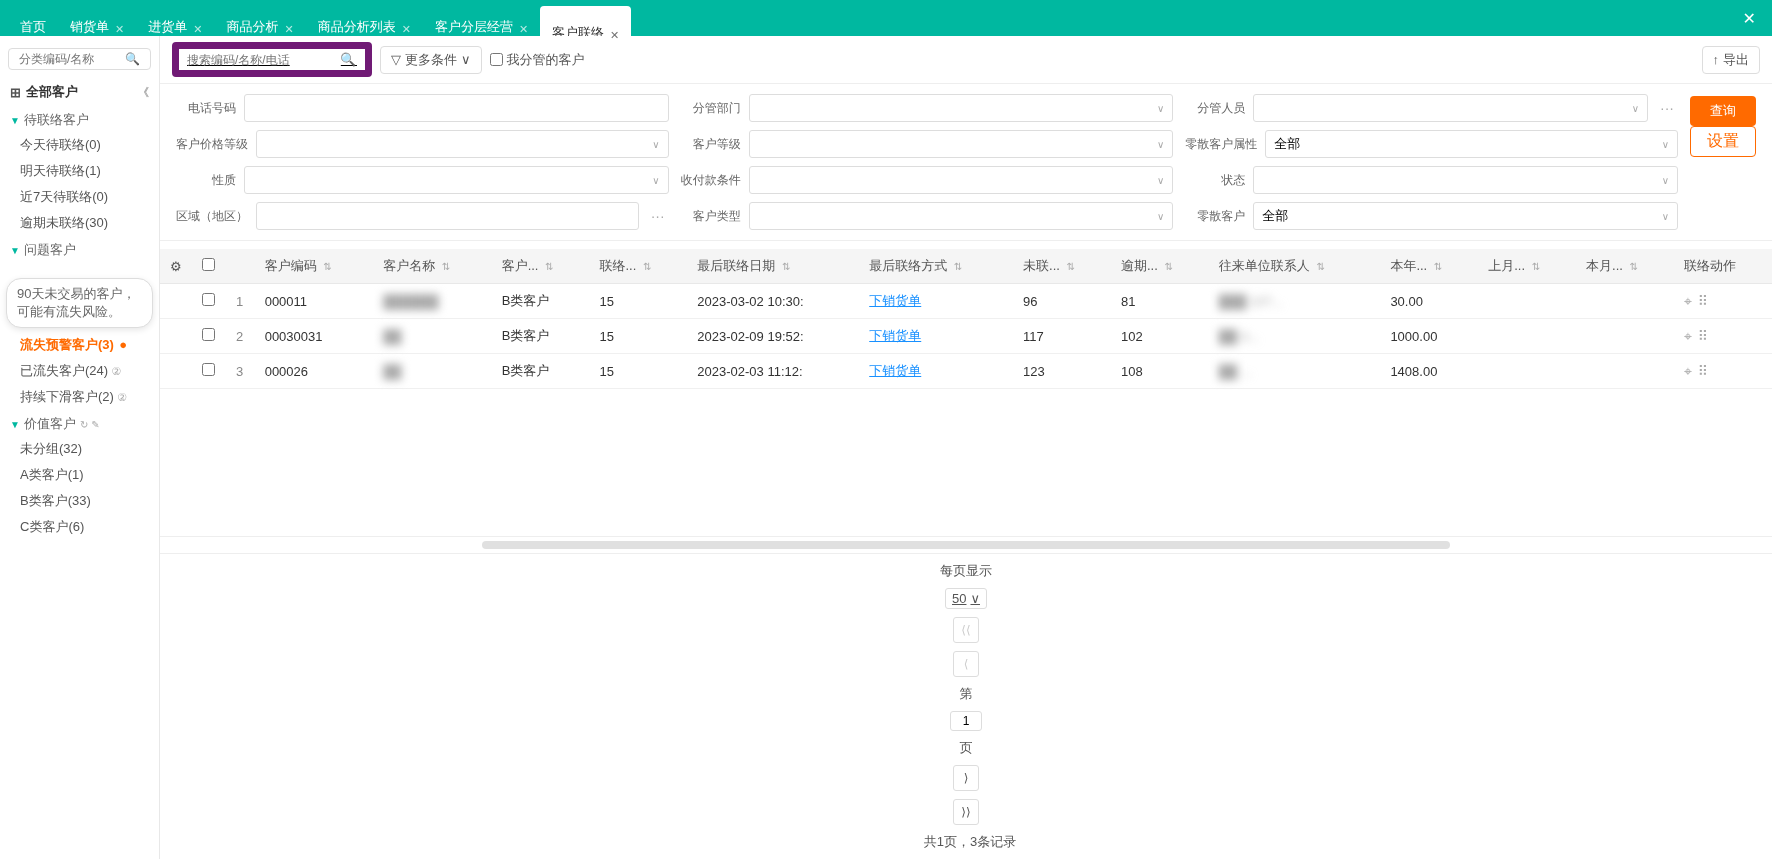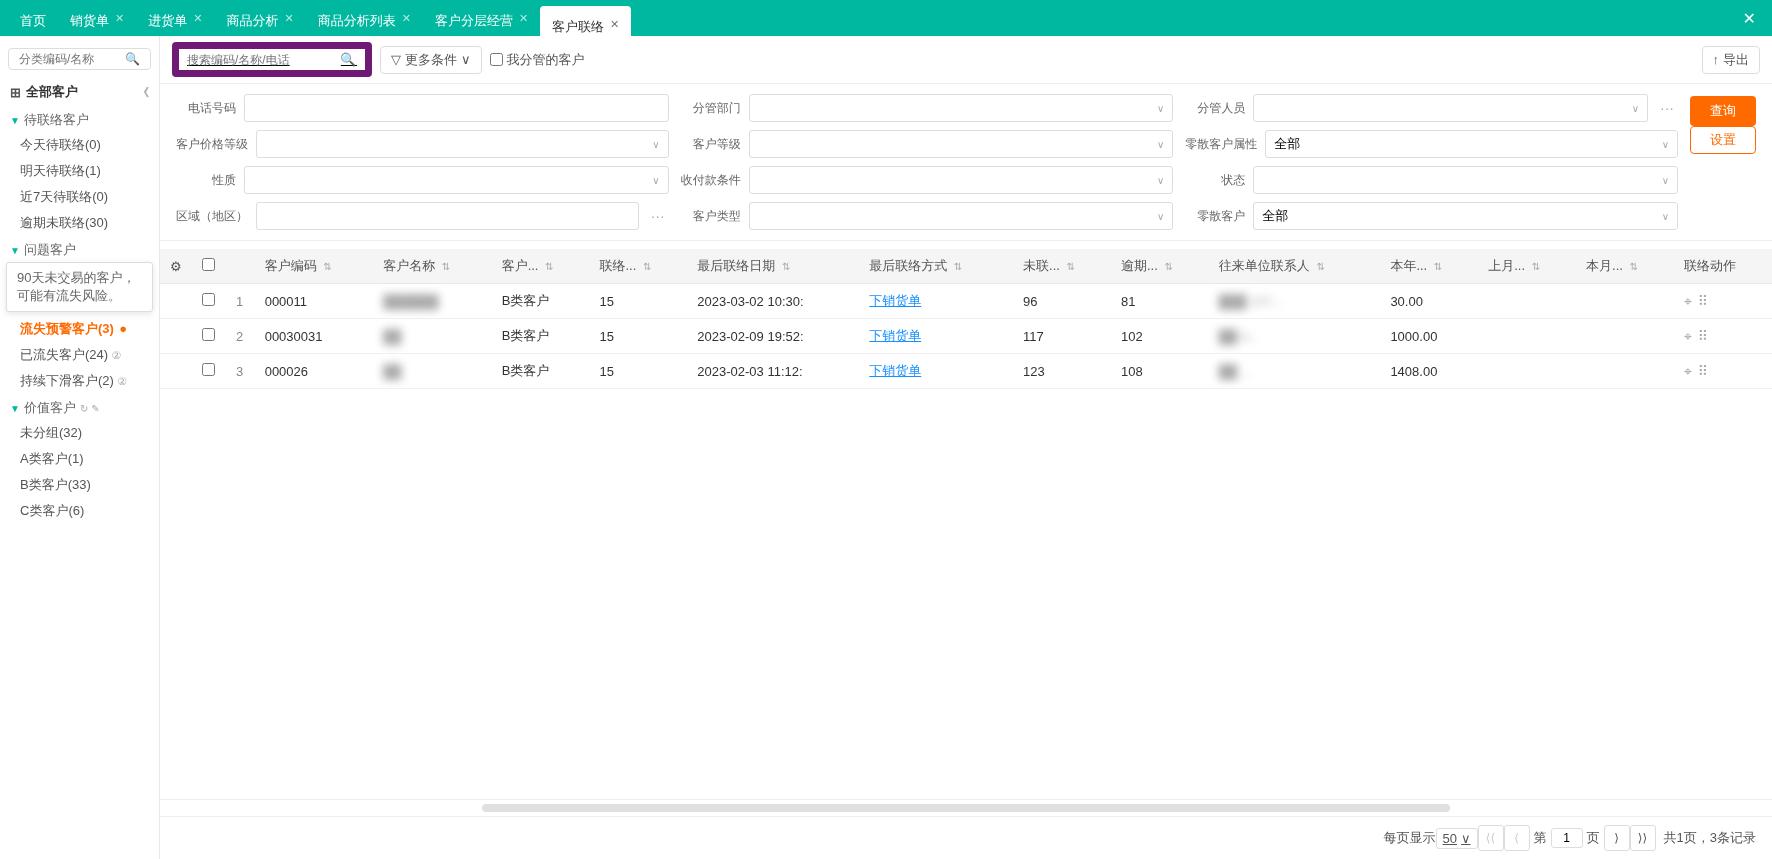--- a/index.html
+++ b/index.html
@@ -8,23 +8,23 @@
     
     .top-nav {
       display: flex;
       align-items: center;
       background: #00b8a0;
       height: 36px;
       padding: 0 8px;
     }
     .top-nav .nav-item {
       display: flex;
-      align-items: flex-start;
+      align-items: flex-end;
       height: 100%;
-      padding: 12px 12px;
+      padding: 0 12px;
       color: #fff;
       cursor: pointer;
       white-space: nowrap;
       font-size: 13px;
     }
     .top-nav .nav-item.active {
       background: #fff;
       color: #333;
       border-radius: 4px 4px 0 0;
       margin-top: 12px;
@@ -102,25 +102,25 @@
       white-space: nowrap;
     }
     .sidebar-item.active {
       color: #ff6a00;
       font-weight: bold;
     }
 
     .tooltip-box {
       background: #fff;
       border: 1px solid #ddd;
-      border-radius: 3px;
+      border-radius: 15px;
       padding: 6px 10px;
       font-size: 12px;
       color: #666;
-      margin: 0 6px 4px;
+      margin: 16px 6px 4px;
       box-shadow: 0 2px 6px rgba(0,0,0,0.1);
     }
 
     
     .content {
       flex: 1;
       display: flex;
       flex-direction: column;
       overflow: hidden;
       background: #fff;
@@ -247,21 +247,21 @@
       cursor: pointer;
       font-size: 13px;
     }
     .settings-btn {
       background: #fff;
       color: #ff6a00;
       border: 1px solid #ff6a00;
       border-radius: 4px;
       padding: 4px 12px;
       cursor: pointer;
-      font-size: 13px;
+      font-size: 16px;
     }
     .filter-actions {
       display: flex;
       flex-direction: column;
       align-self: flex-start;
       padding-top: 2px;
     }
 
     
     .table-wrap {
@@ -313,22 +313,24 @@
       font-size: 14px;
     }
 
     
     .pagination {
       display: flex;
       align-items: center;
       justify-content: flex-end;
       padding: 8px 16px;
       border-top: 1px solid #eee;
+      gap: 8px;
       font-size: 12px;
       color: #555;
+      flex-direction: column;
     }
     .page-size-select {
       display: flex;
       align-items: center;
       border: 1px solid #ddd;
       border-radius: 3px;
       padding: 2px 6px;
       gap: 4px;
       cursor: pointer;
       text-decoration: underline;

